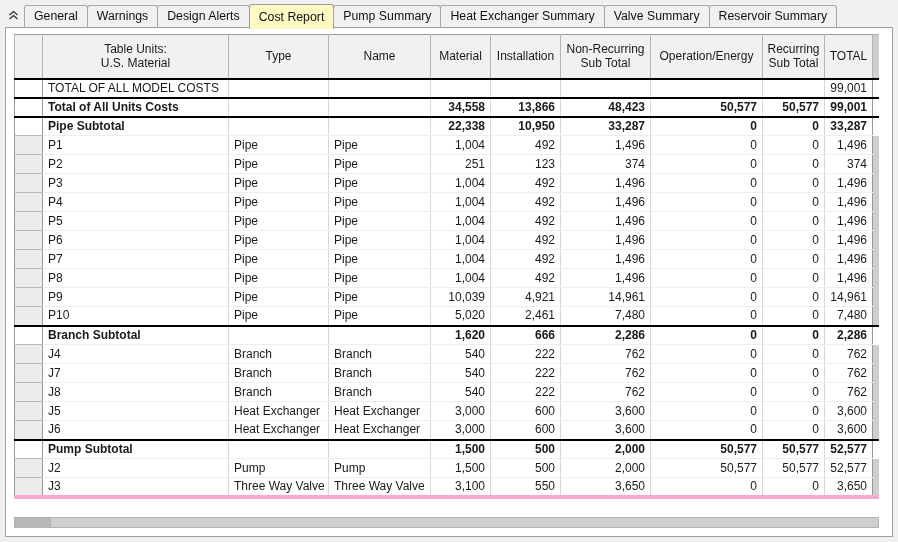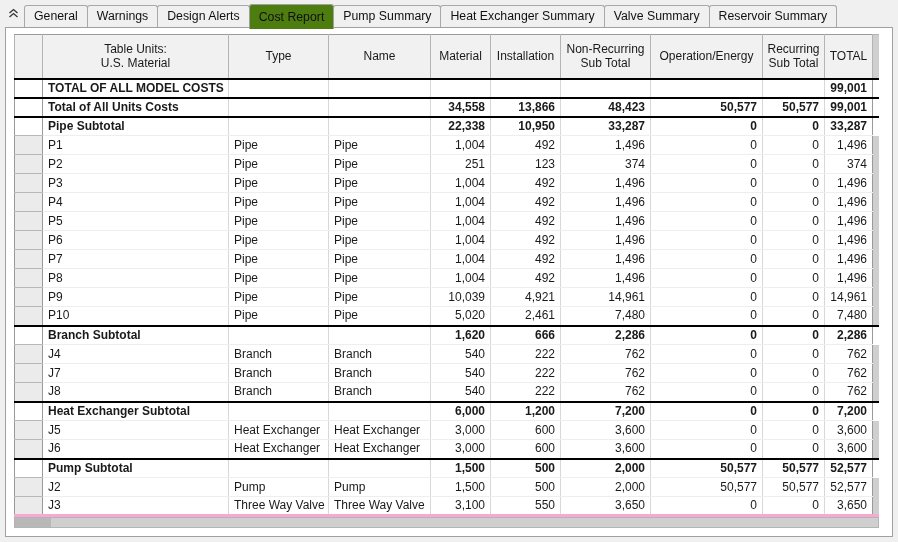--- a/index.html
+++ b/index.html
@@ -13,21 +13,21 @@
     position: relative;
     width: 898px; height: 542px;
     background: #f0f0f0;
     box-sizing: border-box;
   }
 
   
   #tabbar {
     position: absolute; top: 0; left: 0;
     width: 898px; height: 28px;
-    display: flex; align-items: flex-start;
+    display: flex; align-items: flex-end;
     box-sizing: border-box;
     background: #f0f0f0;
   }
   #collapse-btn {
     width: 22px; height: 26px;
     display: flex; align-items: center; justify-content: center;
     flex: 0 0 auto;
     margin-left: 2px;
     background: transparent;
   }
@@ -44,21 +44,21 @@
     border-bottom: none;
     border-top-left-radius: 3px;
     border-top-right-radius: 3px;
     margin-right: -1px;
     white-space: nowrap;
     box-sizing: border-box;
     align-self: flex-end;
     margin-bottom: 1px;
   }
   .tab.active {
-    background: #4d7c0f;
+    background: #fef9c3;
     height: 25px;
     line-height: 24px;
     margin-bottom: -1px;
     z-index: 5;
     border-color: #a0a0a0;
   }
 
   
   #panel {
     position: absolute;
@@ -142,21 +142,21 @@
     padding: 0;
   }
   tbody td.num { text-align: right; }
   tbody td.lbl { text-align: left; }
 
   
   tbody td.firstdata { border-left: 1px solid #9a9a9a; }
   tbody td.lastdata  { border-right: 1px solid #9a9a9a; }
 
   
-  tr.grand td      { font-weight: bold; background:#ffffff; }
+  tr.grand td      { font-weight: normal; background:#ffffff; }
   tr.subtotal td   { font-weight: bold; background:#ffffff; }
   tr.detail td     { font-weight: normal; }
 
   
   tr.topline > td { border-top: 2px solid #000000; }
   tr.botline > td { border-bottom: 4px solid #f9a8d4; }
 
   
   #hscroll {
     position: absolute;
@@ -465,33 +465,20 @@
               <td class="lbl">Branch</td>
               <td class="lbl">Branch</td>
               <td class="num">540</td>
               <td class="num">222</td>
               <td class="num">762</td>
               <td class="num">0</td>
               <td class="num">0</td>
               <td class="num lastdata">762</td>
               <td class="sb"></td>
             </tr>
-            <tr class="subtotal topline">
-              <td class="gut"></td>
-              <td class="lbl firstdata">Heat Exchanger Subtotal</td>
-              <td class="lbl"></td>
-              <td class="lbl"></td>
-              <td class="num">6,000</td>
-              <td class="num">1,200</td>
-              <td class="num">7,200</td>
-              <td class="num">0</td>
-              <td class="num">0</td>
-              <td class="num lastdata">7,200</td>
-              <td class="sb"></td>
-            </tr>
             <tr class="detail">
               <td class="gut"></td>
               <td class="lbl firstdata">J5</td>
               <td class="lbl">Heat Exchanger</td>
               <td class="lbl">Heat Exchanger</td>
               <td class="num">3,000</td>
               <td class="num">600</td>
               <td class="num">3,600</td>
               <td class="num">0</td>
               <td class="num">0</td>

